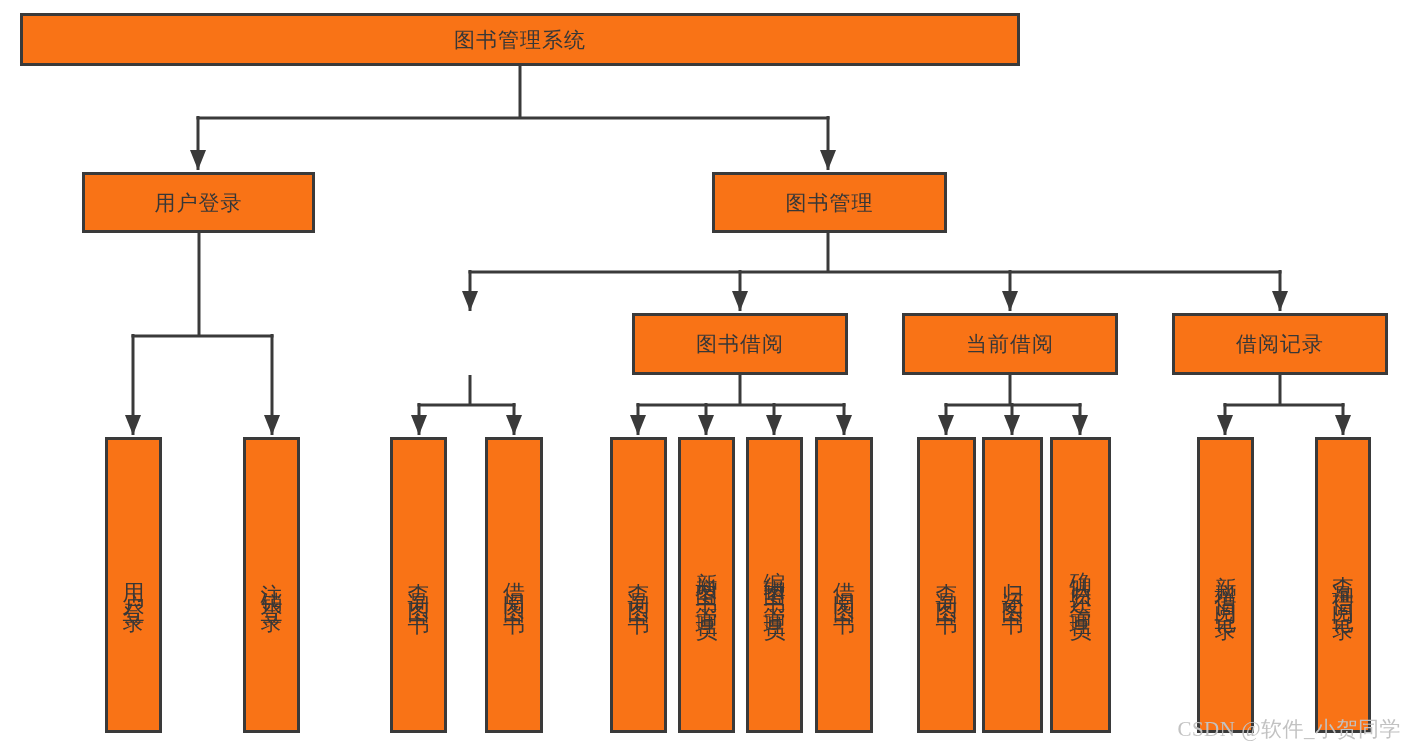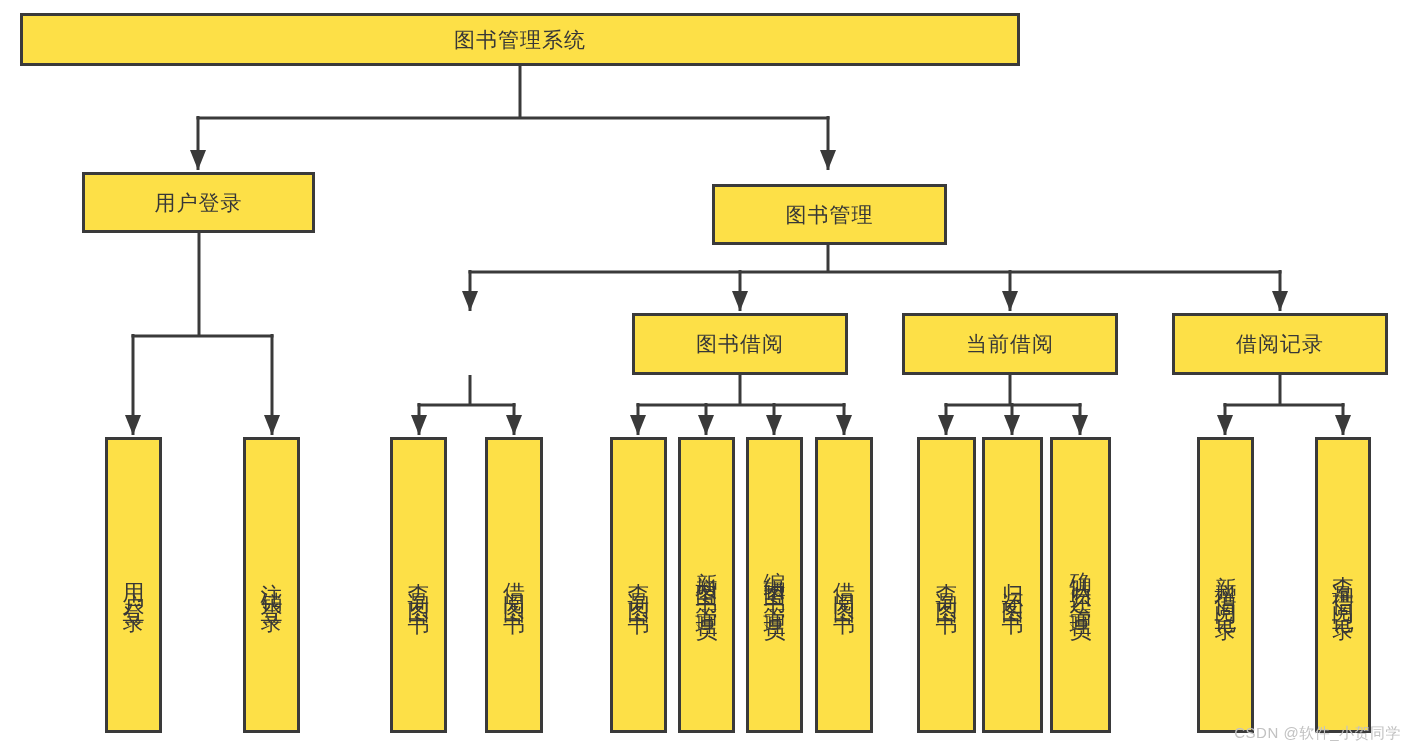--- a/index.html
+++ b/index.html
@@ -16,45 +16,46 @@
     position:relative;overflow:hidden;
   }
   .stage{position:absolute;left:0;top:0;width:1405px;height:747px;}
   svg.connectors{position:absolute;left:0;top:0;width:1405px;height:747px;}
   svg.connectors line{stroke:var(--line);stroke-width:3;}
   svg.connectors .arrowhead{fill:var(--line);}
   .box{
     position:absolute;
     box-sizing:border-box;
     border:3px solid var(--line);
-    background:#fde047;
+    background:#f97316;
     display:flex;align-items:center;justify-content:center;
     color:var(--text);
   }
   .box.h span{
     font-size:21px;letter-spacing:1px;white-space:nowrap;
   }
   .box.v span{
     writing-mode:vertical-rl;
     text-orientation:mixed;
     font-size:22px;
     letter-spacing:10px;
     line-height:1;
     white-space:nowrap;
   }
   .box.v.long span{letter-spacing:7px;}
   .box.v.mid span{letter-spacing:9px;}
   .watermark{
     position:absolute;
     right:4px;bottom:4px;
-    font-size:15px;
+    font-size:21px;
     letter-spacing:0.5px;
     color:var(--watermark);
     z-index:20;
     white-space:nowrap;
+    font-family:Liberation Serif, serif;
   }
 </style>
 </head>
 <body>
 
 <div class="stage">
 
   <svg class="connectors" viewBox="0 0 1405 747" aria-hidden="true">
     <defs>
       <marker id="arw" markerUnits="userSpaceOnUse" markerWidth="24" markerHeight="20" refX="20" refY="8" orient="auto">
@@ -103,21 +104,21 @@
     <line x1="1343" y1="403" x2="1343" y2="435" marker-end="url(#arw)"></line>
   </svg>
 
   <div class="box h" style="left:20px;top:13px;width:1000px;height:53px">
     <span>图书管理系统</span>
   </div>
 
   <div class="box h" style="left:82px;top:172px;width:233px;height:61px">
     <span>用户登录</span>
   </div>
-  <div class="box h" style="left:712px;top:184px;width:235px;height:61px">
+  <div class="box h" style="left:712px;top:172px;width:235px;height:61px">
     <span>图书管理</span>
   </div>
 
   <div class="box h" style="left:632px;top:313px;width:216px;height:62px">
     <span>图书借阅</span>
   </div>
   <div class="box h" style="left:902px;top:313px;width:216px;height:62px">
     <span>当前借阅</span>
   </div>
   <div class="box h" style="left:1172px;top:313px;width:216px;height:62px">

